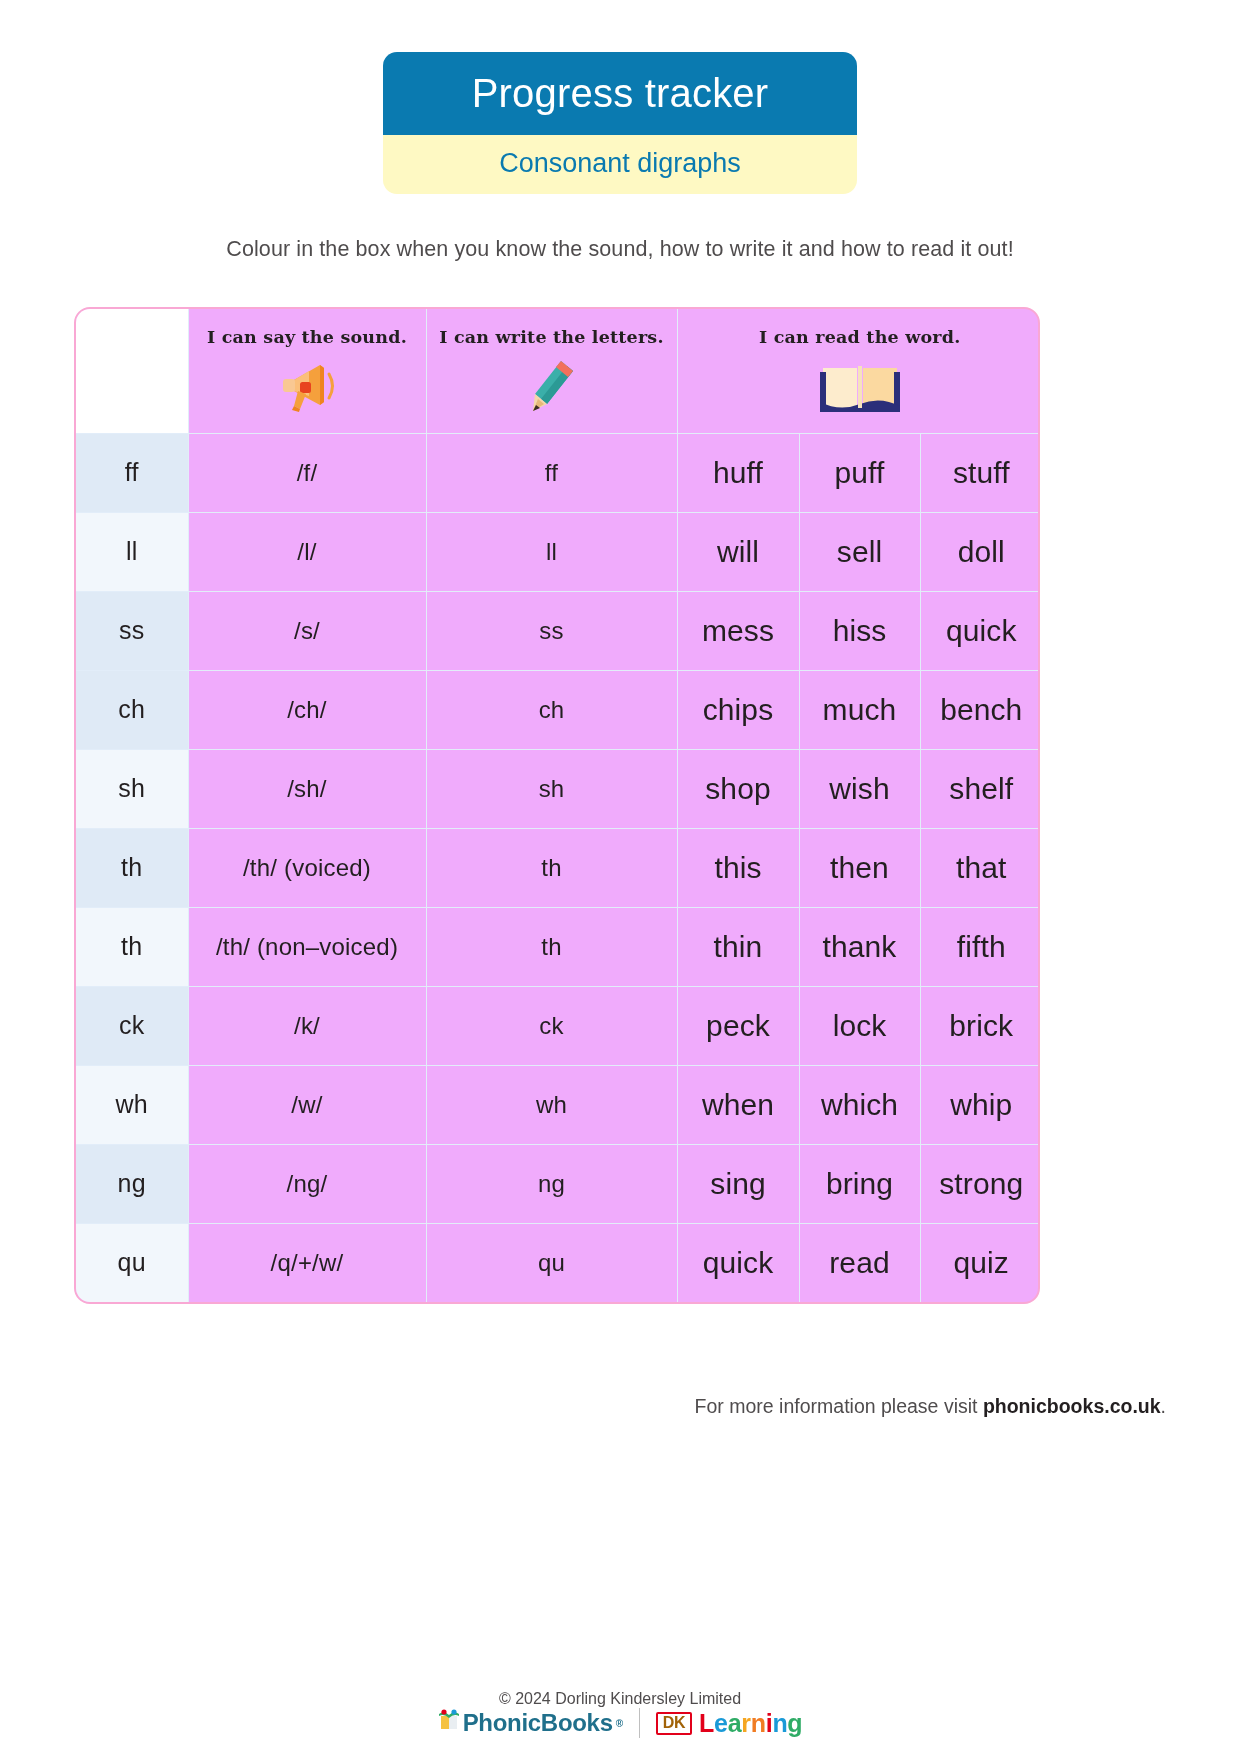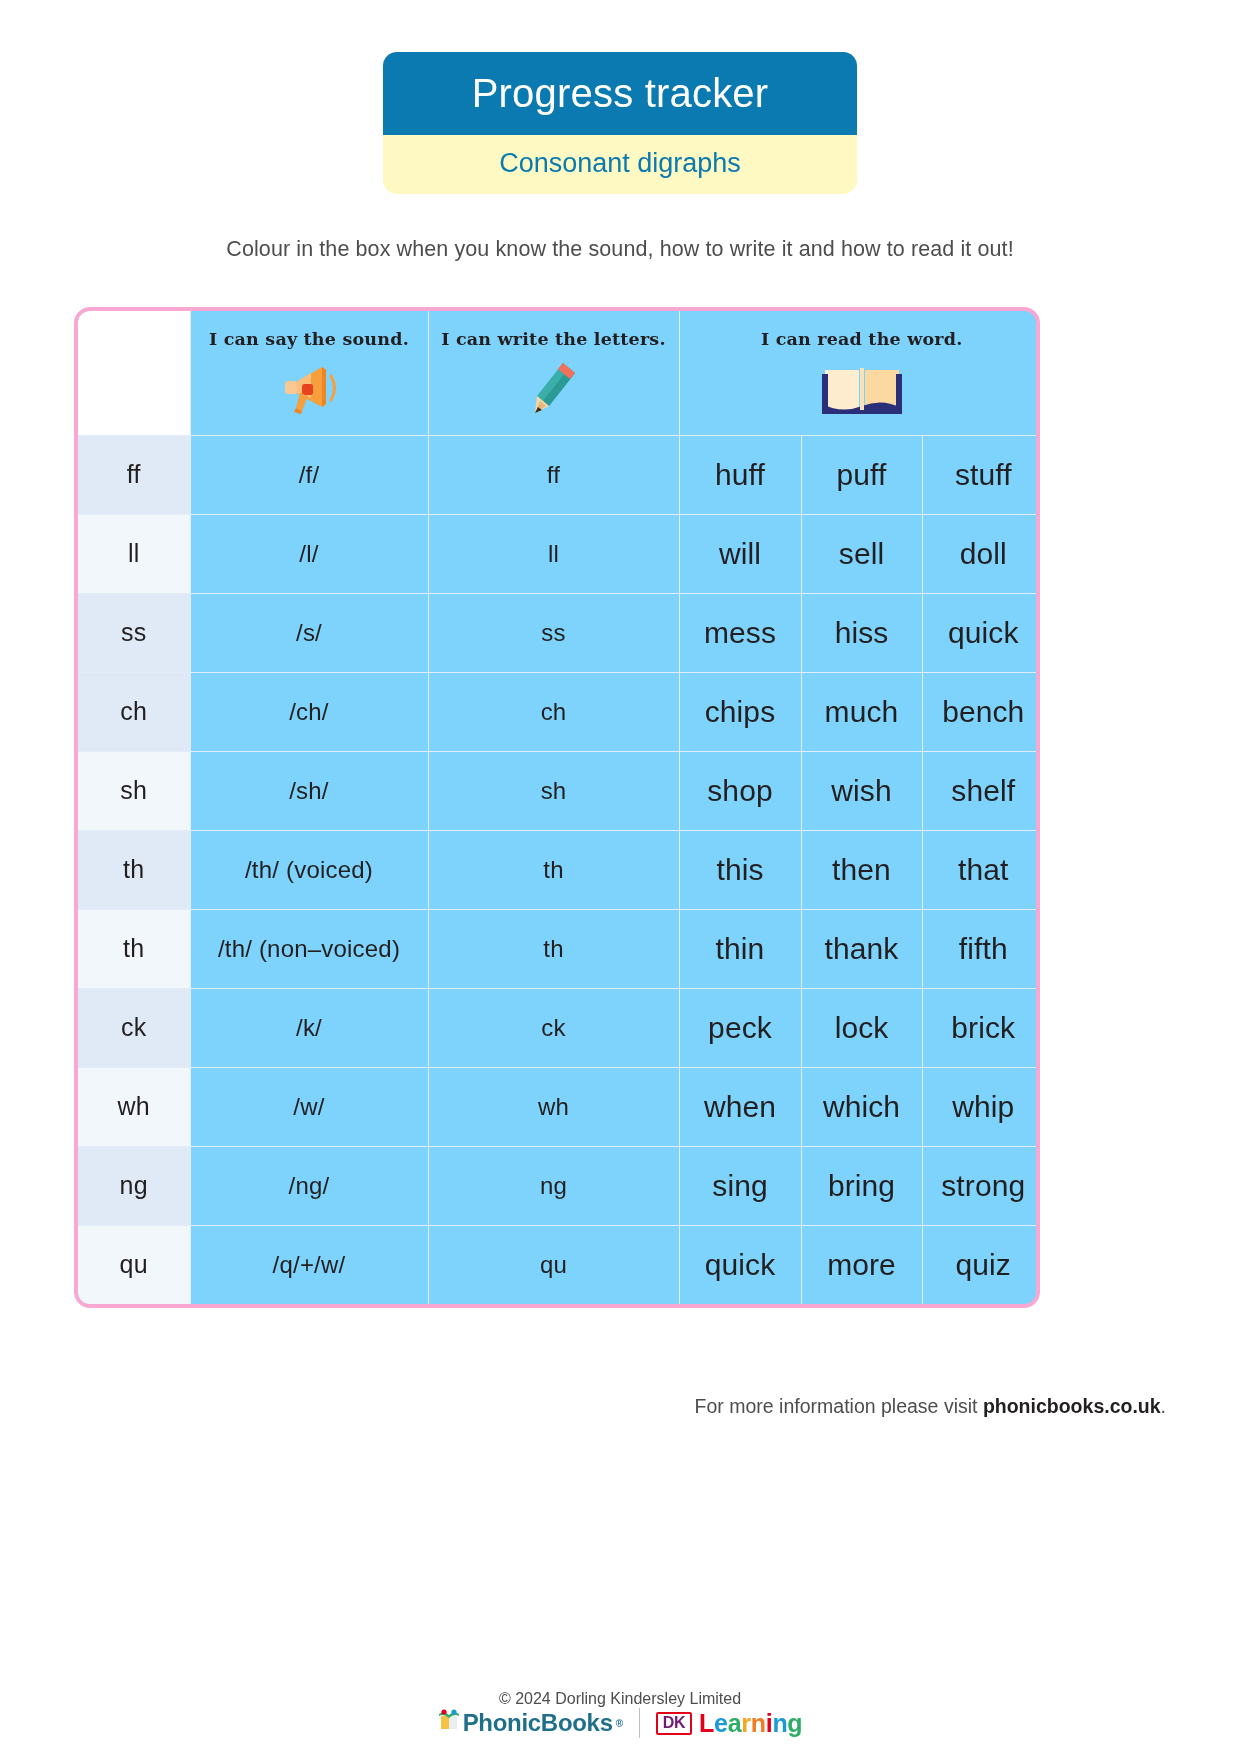--- a/index.html
+++ b/index.html
@@ -56,24 +56,24 @@
     margin-top: 43px;
     letter-spacing: 0.1px;
   }
 
   
   .table-outer {
     position: absolute;
     left: 74px;
     top: 307px;
     width: 966px;
-    border: 4px solid #f9a8d4;
+    border: 2px solid #f9a8d4;
     border-radius: 16px;
     overflow: hidden;
-    background: #7dd3fc;
+    background: #f0abfc;
   }
   table.tracker {
     width: 100%;
     border-collapse: collapse;
     table-layout: fixed;
   }
   table.tracker td, table.tracker th {
     border: 1px solid #e2edf9;
     padding: 0;
     text-align: center;
@@ -179,21 +179,21 @@
     height: 30px;
     background: #bfbfbf;
   }
   .brand-dk {
     display: flex;
     align-items: center;
     gap: 7px;
   }
   .dk-badge {
     border: 2.5px solid #e2001a;
-    color: #701a75;
+    color: #a16207;
     font-size: 16px;
     font-weight: 700;
     padding: 1px 5px 2px;
     border-radius: 2px;
     line-height: 1;
     letter-spacing: -0.4px;
   }
   .dk-learning {
     font-size: 25px;
     font-weight: 700;
@@ -370,21 +370,21 @@
         <td class="word-cell">sing</td>
         <td class="word-cell">bring</td>
         <td class="word-cell">strong</td>
       </tr>
 
       <tr class="row-h">
         <td class="graph-cell graph-light">qu</td>
         <td class="say-cell">/q/+/w/</td>
         <td class="write-cell">qu</td>
         <td class="word-cell">quick</td>
-        <td class="word-cell">more</td>
+        <td class="word-cell">read</td>
         <td class="word-cell">quiz</td>
       </tr>
 
     </tbody>
   </table>
 </div>
 
 <div class="visit-line">
   <span>For more information please visit </span><b>phonicbooks.co.uk</b><span>.</span>
 </div>

